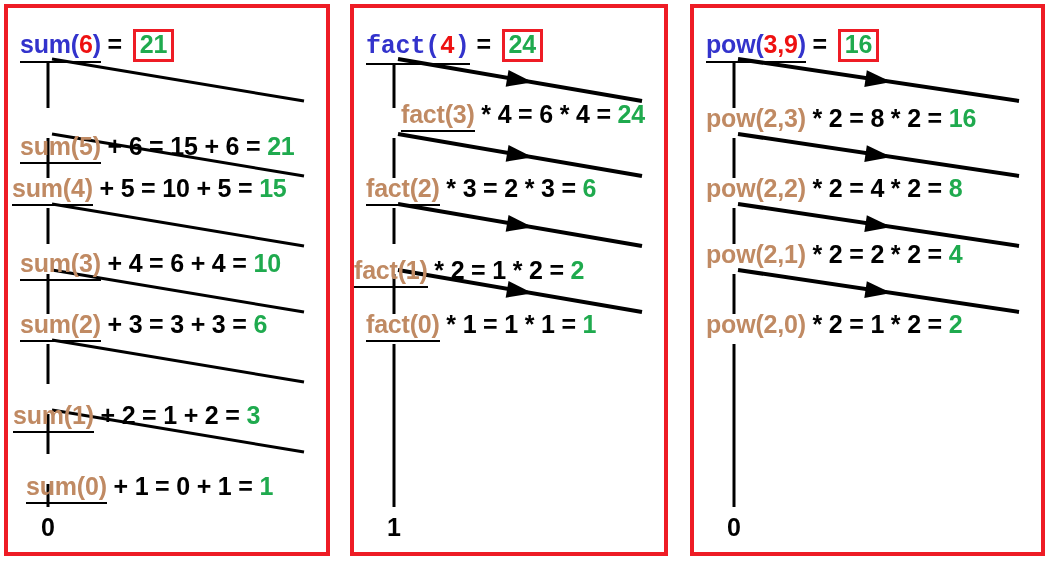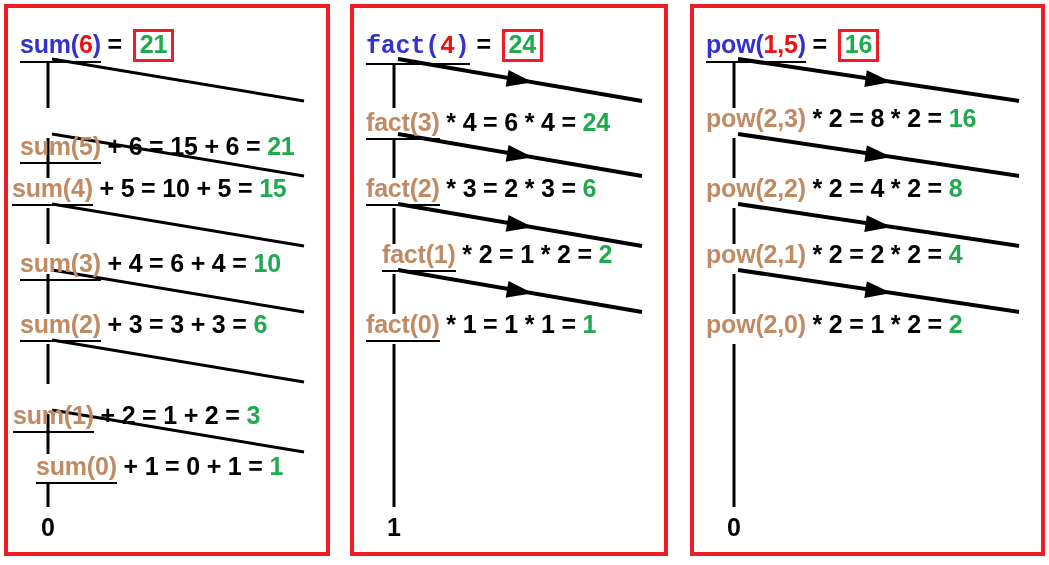--- a/index.html
+++ b/index.html
@@ -109,21 +109,21 @@
           <line x1="44" y1="402" x2="296" y2="444" stroke="#000" stroke-width="3"></line>
           <line x1="40" y1="476" x2="40" y2="499" stroke="#000" stroke-width="3"></line>
         </svg>
       <div class="rows-layer">
           <div class="row hdr" style="top: 21px; padding-left: 12px;"><span class="txt" style="border-bottom: 2px solid rgb(0, 0, 0); padding-bottom: 2px;"><span class="fn">sum</span><span class="fn">(</span><span class="args">6</span><span class="fn">)</span></span><span class="eq"> = </span><span class="boxed">21</span></div>
           <div class="row calls" style="top: 96px; padding-left: 12px; margin-top: 28px;"><span class="label under">sum(5)</span><span class="expr"> + 6 = 15 + 6 = </span><span class="res">21</span></div>
           <div class="row calls" style="top: 166px; padding-left: 4px;"><span class="label under">sum(4)</span><span class="expr"> + 5 = 10 + 5 = </span><span class="res">15</span></div>
           <div class="row calls" style="top: 232px; padding-left: 12px; margin-top: 9px;"><span class="label under">sum(3)</span><span class="expr"> + 4 = 6 + 4 = </span><span class="res">10</span></div>
           <div class="row calls" style="top: 302px; padding-left: 12px;"><span class="label under">sum(2)</span><span class="expr"> + 3 = 3 + 3 = </span><span class="res">6</span></div>
           <div class="row calls" style="top: 393px; padding-left: 5px;"><span class="label under">sum(1)</span><span class="expr"> + 2 = 1 + 2 = </span><span class="res">3</span></div>
-          <div class="row calls" style="top: 444px; padding-left: 28px;"><span class="label under">sum(0)</span><span class="expr"> + 1 = 0 + 1 = </span><span class="res">1</span></div>
+          <div class="row calls" style="top: 464px; padding-left: 18px;"><span class="label under">sum(0)</span><span class="expr"> + 1 = 0 + 1 = </span><span class="res">1</span></div>
           <div class="base" style="left: 33px; top: 505px;">0</div>
         </div>
     </div>
   </div>
 
   <div class="panel" id="panel-fact">
     <div class="panel-inner">
       <svg class="connectors" viewBox="0 0 310 544" preserveAspectRatio="none">
           <line x1="40" y1="55" x2="40" y2="100" stroke="#000" stroke-width="3"></line>
           <line x1="44" y1="51" x2="288" y2="93" stroke="#000" stroke-width="4"></line>
@@ -134,23 +134,23 @@
           <line x1="40" y1="200" x2="40" y2="236" stroke="#000" stroke-width="3"></line>
           <line x1="44" y1="196" x2="288" y2="238" stroke="#000" stroke-width="4"></line>
           <polygon points="-13,-8 13,0 -13,9" fill="#000" transform="translate(166,217) rotate(9.766679395772696)"></polygon>
           <line x1="40" y1="266" x2="40" y2="306" stroke="#000" stroke-width="3"></line>
           <line x1="44" y1="262" x2="288" y2="304" stroke="#000" stroke-width="4"></line>
           <polygon points="-13,-8 13,0 -13,9" fill="#000" transform="translate(166,283) rotate(9.766679395772696)"></polygon>
           <line x1="40" y1="336" x2="40" y2="499" stroke="#000" stroke-width="3"></line>
         </svg>
       <div class="rows-layer">
           <div class="row hdr" style="top: 21px; padding-left: 12px;"><span class="txt" style="border-bottom: 2px solid rgb(0, 0, 0); padding-bottom: 2px; font-family: Liberation Mono, monospace;"><span class="fn">fact</span><span class="fn">(</span><span class="args">4</span><span class="fn">)</span></span><span class="eq"> = </span><span class="boxed">24</span></div>
-          <div class="row calls" style="top: 100px; padding-left: 12px;"><span class="label under">fact(3)</span><span class="expr"> * 4 = 6 * 4 = </span><span class="res">24</span></div>
+          <div class="row calls" style="top: 92px; padding-left: 12px; margin-left: 35px;"><span class="label under">fact(3)</span><span class="expr"> * 4 = 6 * 4 = </span><span class="res">24</span></div>
           <div class="row calls" style="top: 166px; padding-left: 12px;"><span class="label under">fact(2)</span><span class="expr"> * 3 = 2 * 3 = </span><span class="res">6</span></div>
-          <div class="row calls" style="top: 232px; padding-left: 28px;"><span class="label under">fact(1)</span><span class="expr"> * 2 = 1 * 2 = </span><span class="res">2</span></div>
+          <div class="row calls" style="top: 248px; padding-left: 0;"><span class="label under">fact(1)</span><span class="expr"> * 2 = 1 * 2 = </span><span class="res">2</span></div>
           <div class="row calls" style="top: 302px; padding-left: 12px;"><span class="label under">fact(0)</span><span class="expr"> * 1 = 1 * 1 = </span><span class="res">1</span></div>
           <div class="base" style="left: 33px; top: 505px;">1</div>
         </div>
     </div>
   </div>
 
   <div class="panel" id="panel-pow">
     <div class="panel-inner">
       <svg class="connectors" viewBox="0 0 347 544" preserveAspectRatio="none">
           <line x1="40" y1="55" x2="40" y2="100" stroke="#000" stroke-width="3"></line>
@@ -161,21 +161,21 @@
           <polygon points="-13,-8 13,0 -13,9" fill="#000" transform="translate(184.5,147) rotate(8.50085135256544)"></polygon>
           <line x1="40" y1="200" x2="40" y2="236" stroke="#000" stroke-width="3"></line>
           <line x1="44" y1="196" x2="325" y2="238" stroke="#000" stroke-width="4"></line>
           <polygon points="-13,-8 13,0 -13,9" fill="#000" transform="translate(184.5,217) rotate(8.50085135256544)"></polygon>
           <line x1="40" y1="266" x2="40" y2="306" stroke="#000" stroke-width="3"></line>
           <line x1="44" y1="262" x2="325" y2="304" stroke="#000" stroke-width="4"></line>
           <polygon points="-13,-8 13,0 -13,9" fill="#000" transform="translate(184.5,283) rotate(8.50085135256544)"></polygon>
           <line x1="40" y1="336" x2="40" y2="499" stroke="#000" stroke-width="3"></line>
         </svg>
       <div class="rows-layer">
-          <div class="row hdr" style="top: 21px; padding-left: 12px;"><span class="txt" style="border-bottom: 2px solid rgb(0, 0, 0); padding-bottom: 2px;"><span class="fn">pow</span><span class="fn">(</span><span class="args">1,5</span><span class="fn">)</span></span><span class="eq"> = </span><span class="boxed">16</span></div>
+          <div class="row hdr" style="top: 21px; padding-left: 12px;"><span class="txt" style="border-bottom: 2px solid rgb(0, 0, 0); padding-bottom: 2px;"><span class="fn">pow</span><span class="fn">(</span><span class="args">3,9</span><span class="fn">)</span></span><span class="eq"> = </span><span class="boxed">16</span></div>
           <div class="row calls" style="top: 96px; padding-left: 12px;"><span class="label">pow(2,3)</span><span class="expr"> * 2 = 8 * 2 = </span><span class="res">16</span></div>
           <div class="row calls" style="top: 166px; padding-left: 12px;"><span class="label">pow(2,2)</span><span class="expr"> * 2 = 4 * 2 = </span><span class="res">8</span></div>
           <div class="row calls" style="top: 232px; padding-left: 12px;"><span class="label">pow(2,1)</span><span class="expr"> * 2 = 2 * 2 = </span><span class="res">4</span></div>
           <div class="row calls" style="top: 302px; padding-left: 12px;"><span class="label">pow(2,0)</span><span class="expr"> * 2 = 1 * 2 = </span><span class="res">2</span></div>
           <div class="base" style="left: 33px; top: 505px;">0</div>
         </div>
     </div>
   </div>
 
 </div>

